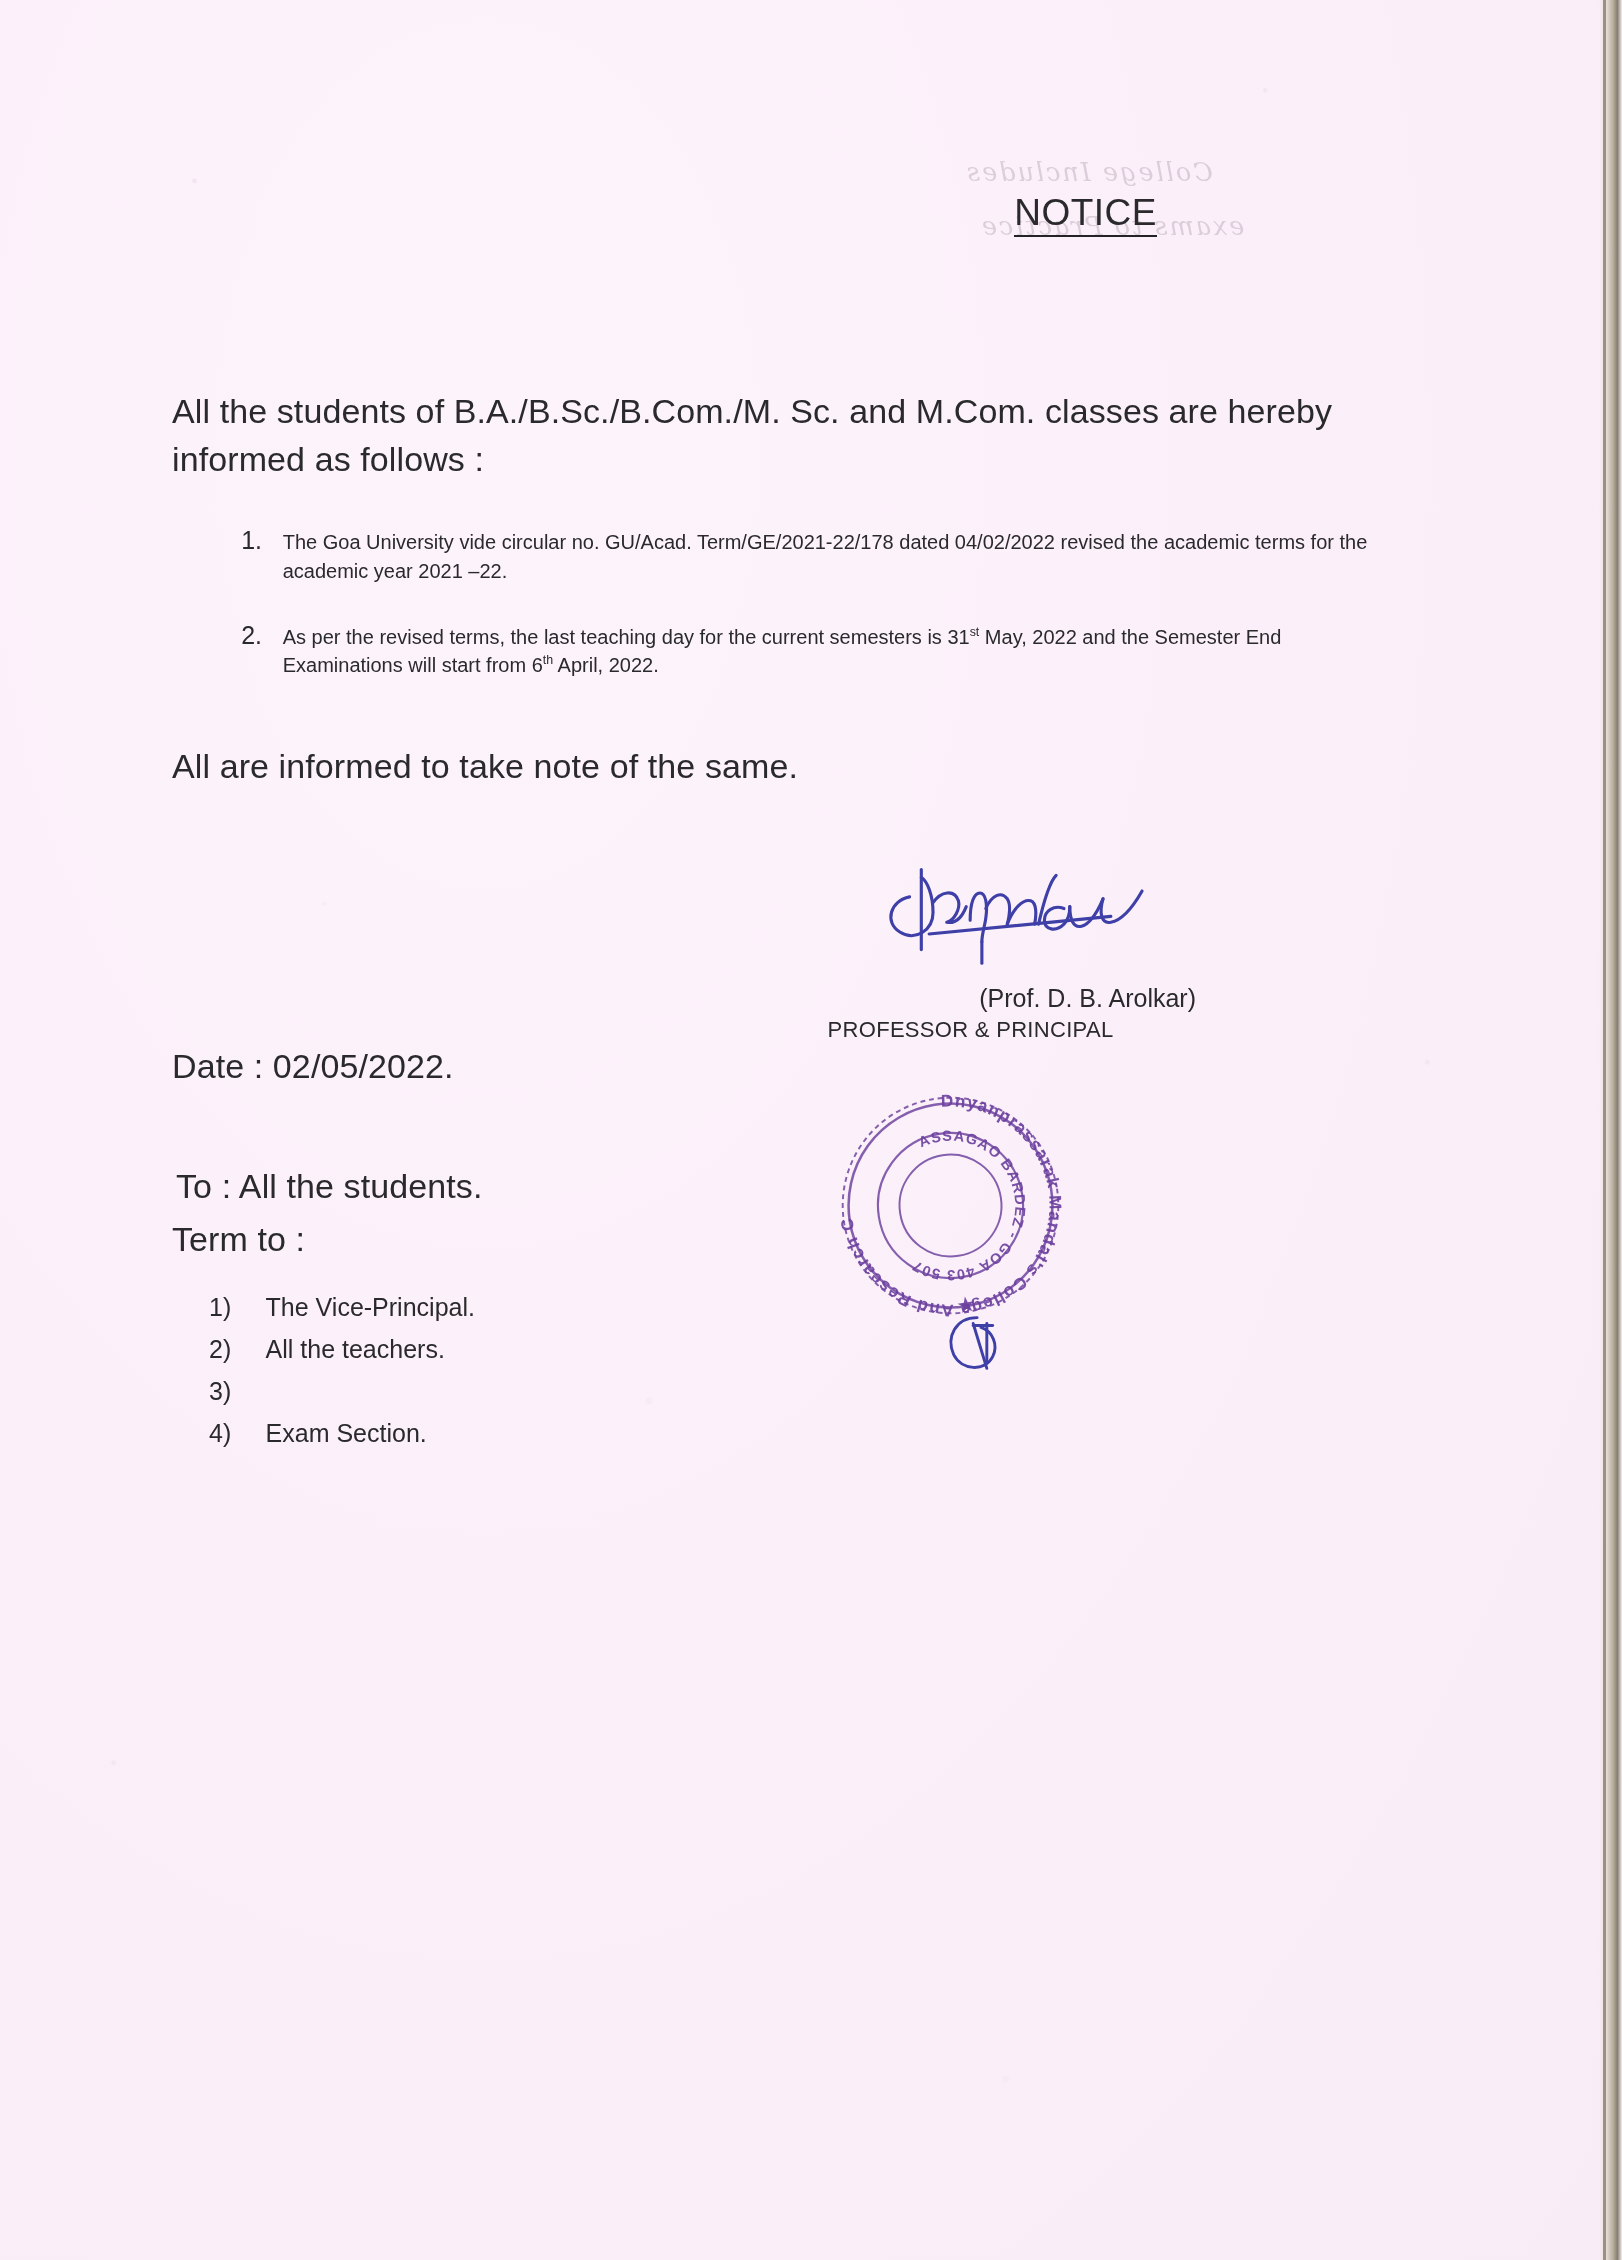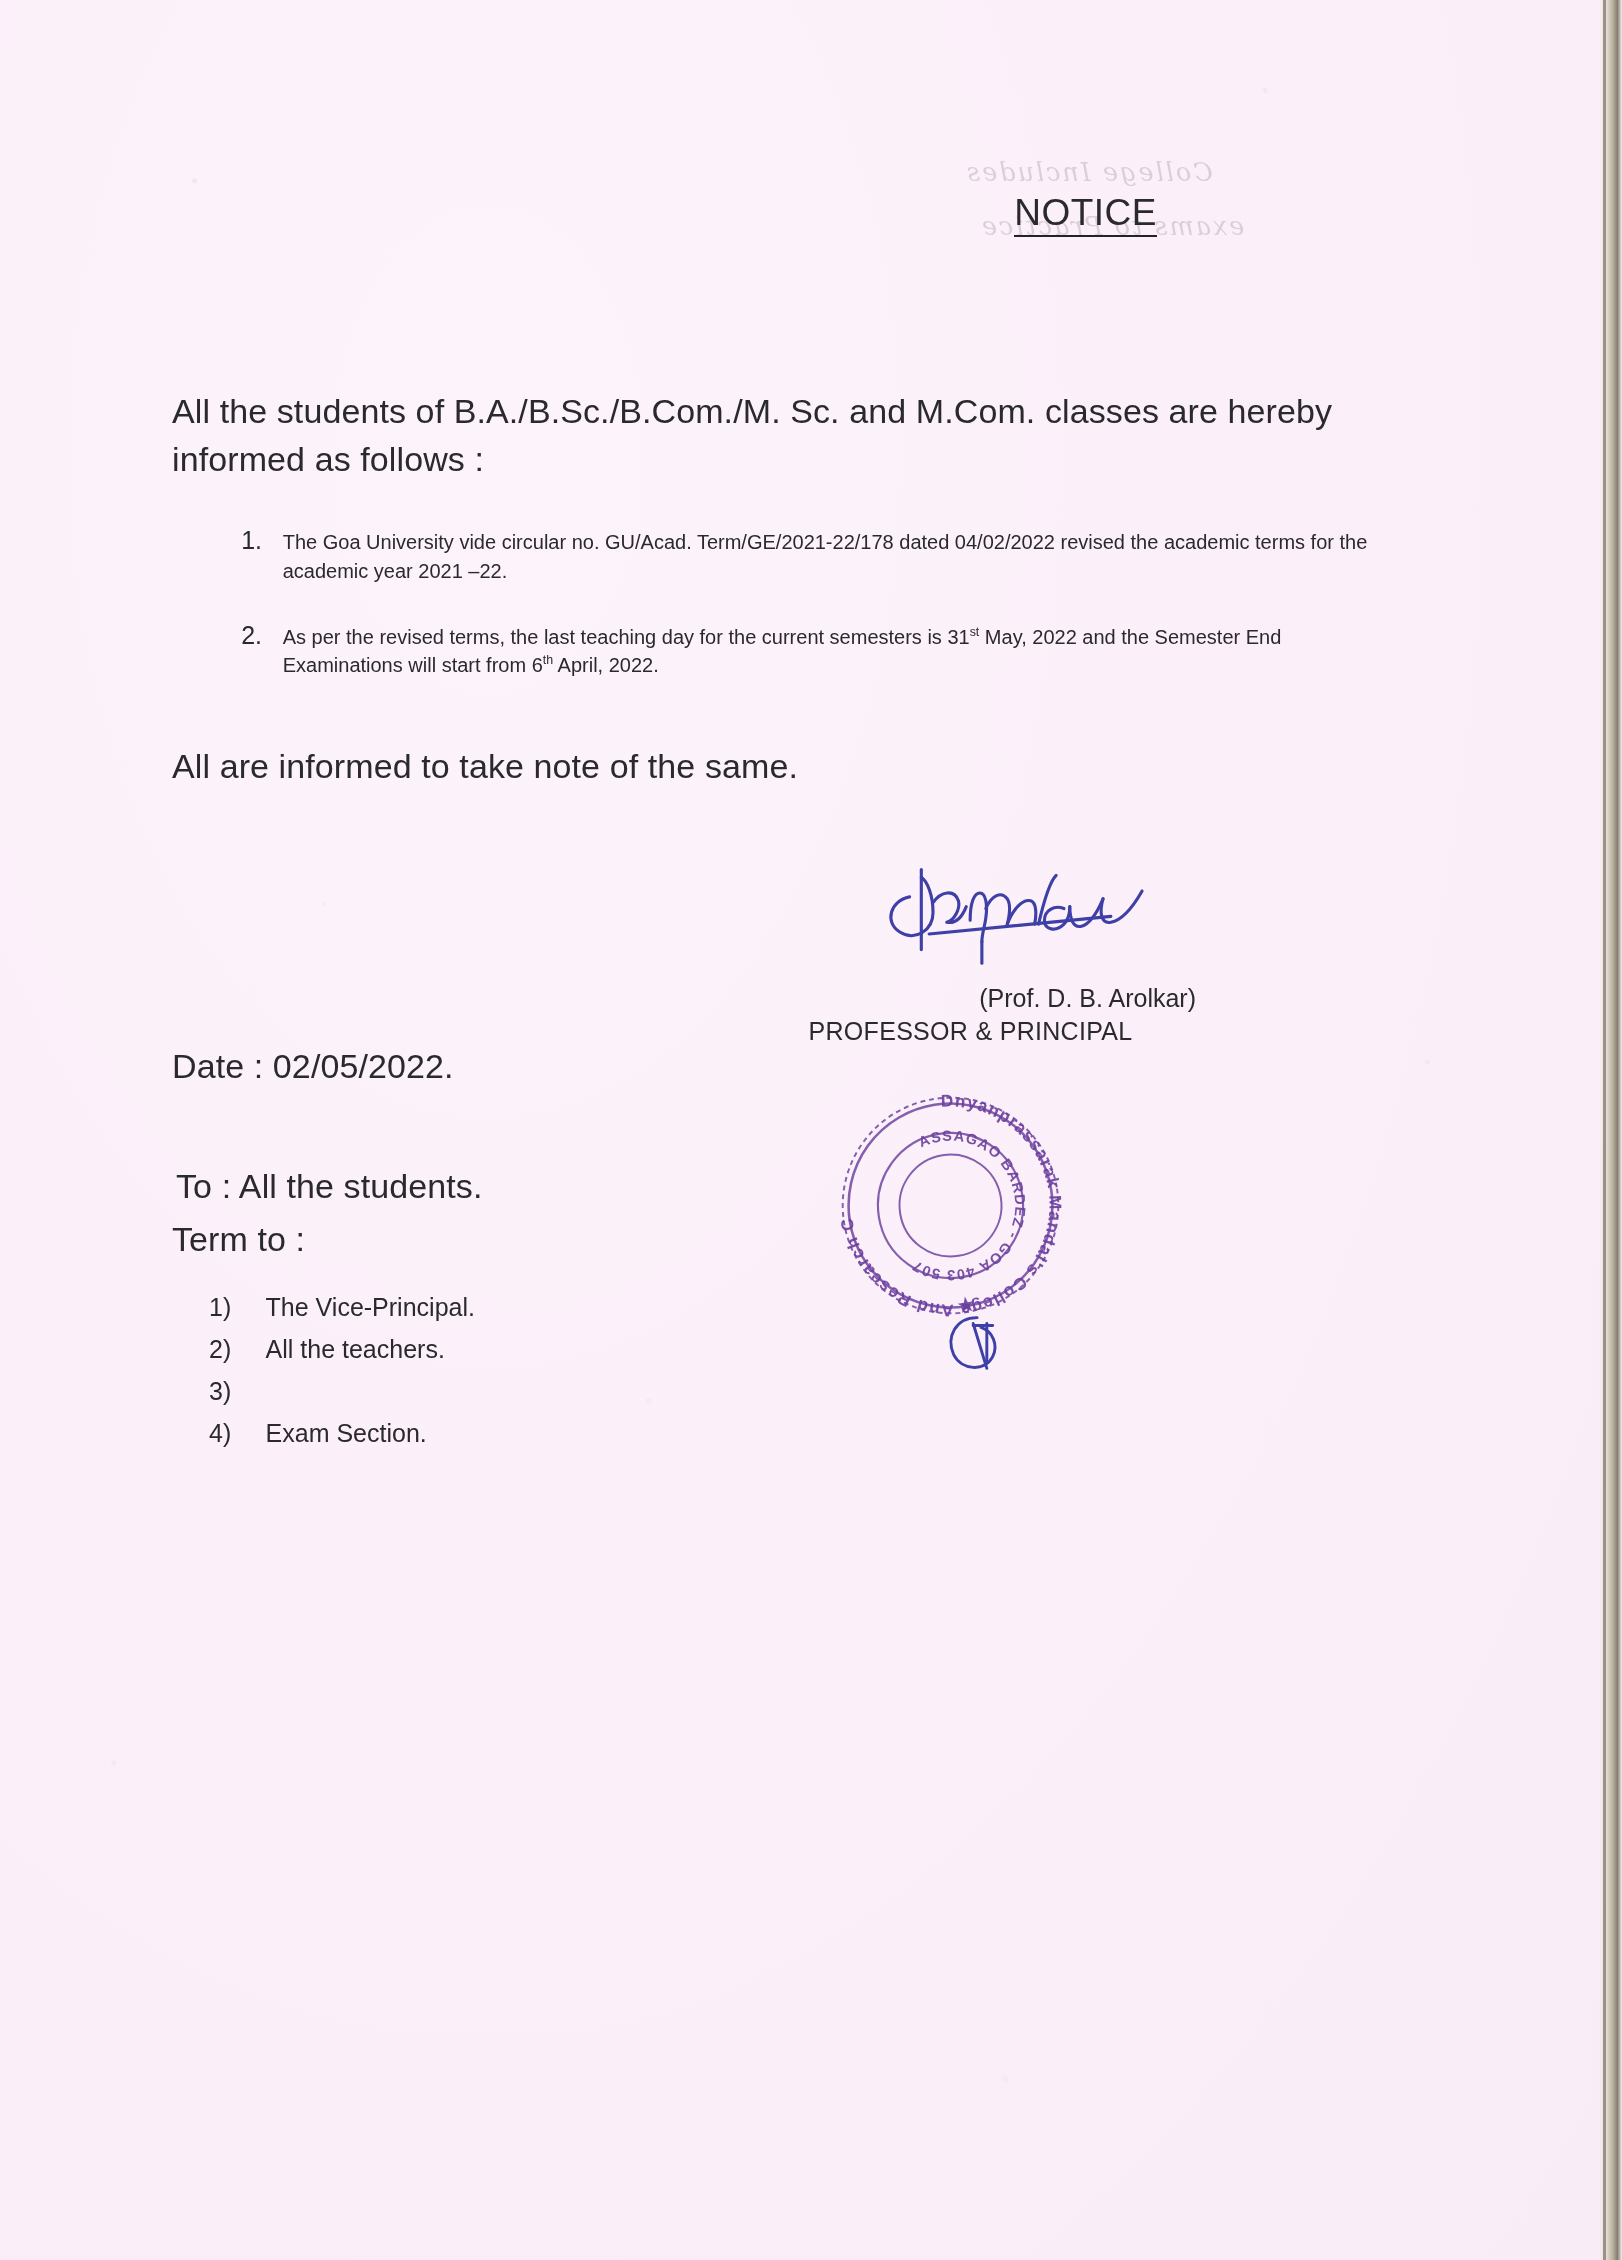--- a/index.html
+++ b/index.html
@@ -119,21 +119,21 @@
     left: 745px; top: 984px;
     width: 451px;
     text-align: right;
     font-size: 25px;
   }
   #sig-title {
     position: absolute;
     left: 745px; top: 1017px;
     width: 451px;
     text-align: center;
-    font-size: 25px;
+    font-size: 22px;
     letter-spacing: 0.3px;
   }
   #signature {
     position: absolute;
     left: 872px; top: 848px;
     width: 294px; height: 127px;
   }
 
   
   #stamp {

